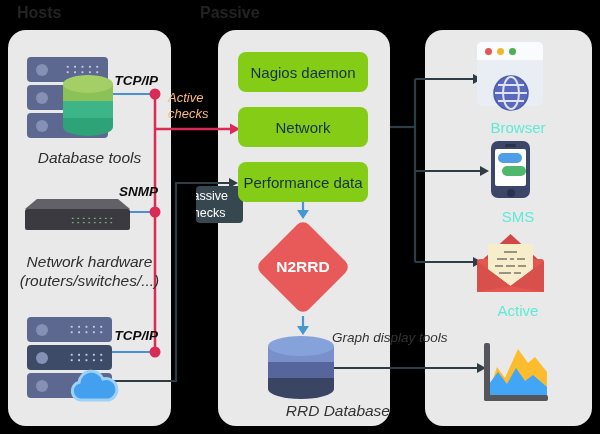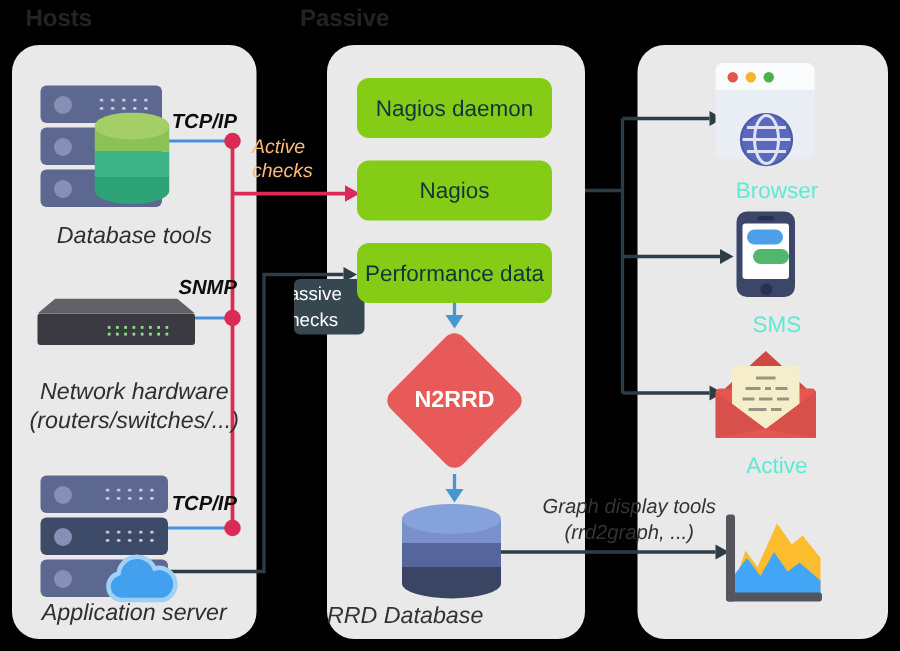--- a/index.html
+++ b/index.html
@@ -29,21 +29,21 @@
   #diamond{position:absolute;left:269px;top:233px;width:68px;height:68px;background:#e85a5a;
            border-radius:8px;transform:rotate(45deg);z-index:6;}
   #diamond-label{position:absolute;left:303px;top:267px;transform:translate(-50%,-50%);
                  color:#fff;font-weight:bold;font-size:15.5px;z-index:7;}
   #active-label{left:168px;top:90px;width:80px;text-align:left;font-size:13px;
                 line-height:16px;color:#fdba74;}
   #passive-box{position:absolute;left:196px;top:186px;width:47px;height:37px;background:#37474f;
                border-radius:4px;overflow:hidden;z-index:8;}
   #passive-inner{width:74px;margin-left:-27px;text-align:center;color:#fff;font-size:12.5px;
                  line-height:16.5px;padding-top:2px;}
-  #graphtools-label{left:342px;top:329px;width:155px;text-align:center;font-size:13.5px;
+  #graphtools-label{left:332px;top:329px;width:155px;text-align:left;font-size:13.5px;
                     line-height:17px;color:#333;}
   #phone{position:absolute;left:491px;top:141px;width:39px;height:57px;background:#3b4668;
          border-radius:7px;z-index:7;}
   #phone .screen{position:absolute;left:4px;top:8px;width:31px;height:37px;background:#fff;border-radius:2px;}
   #phone .notch{position:absolute;left:14px;top:3px;width:11px;height:3px;background:#28324e;border-radius:2px;}
   #phone .homebtn{position:absolute;left:15.5px;top:47.5px;width:8px;height:8px;border-radius:50%;background:#28324e;}
   #phone .bubble-blue{position:absolute;left:7px;top:12px;width:24px;height:10px;border-radius:5px;background:#4f9fe8;}
   #phone .bubble-green{position:absolute;left:11px;top:25px;width:24px;height:10px;border-radius:5px;background:#4fb86d;}
   #browser-window{position:absolute;left:477px;top:42px;width:66px;height:64px;background:#e9edf4;
                   border-radius:5px;z-index:7;}
@@ -148,51 +148,49 @@
     <div class="knob"></div>
     <div class="dots"></div>
   </div>
   <div class="slab" style="left:27px;top:373px;width:85px">
     <div class="knob"></div>
   </div>
   <svg class="icon" style="left:68px;top:368px" width="52" height="36">
     <path d="M13 32 a9 9 0 0 1 -2 -17.7 a12.5 12.5 0 0 1 24 -3.3 a9.5 9.5 0 0 1 6 21 z" fill="#42a0ef" stroke="#9fd0f5" stroke-width="3"></path>
   </svg>
   <div class="lbl proto" style="top:328px">TCP/IP</div>
-  <div class="lbl dev-label" style="top:399px">Application server</div>
 
   <div class="lbl" id="active-label">
     <div>Active</div>
     <div>checks</div>
   </div>
   <div id="passive-box">
     <div id="passive-inner">
       <div>Passive</div>
       <div>checks</div>
     </div>
   </div>
 
   <div class="cyanbox" style="top:52px">Nagios daemon</div>
-  <div class="cyanbox" style="top:107px">Nagios</div>
+  <div class="cyanbox" style="top:107px">Network</div>
   <div class="cyanbox" style="top:162px">Performance data</div>
 
   <div id="diamond"></div>
   <div id="diamond-label">N2RRD</div>
 
   <svg class="icon" style="left:268px;top:336px" width="66" height="64">
     <rect x="0" y="10" width="66" height="16" fill="#7990cb"></rect>
     <rect x="0" y="26" width="66" height="16" fill="#56659b"></rect>
     <path d="M0,42 v11 a33,10 0 0 0 66,0 v-11 z" fill="#3a4564"></path>
     <ellipse cx="33" cy="10" rx="33" ry="10" fill="#86a2db"></ellipse>
   </svg>
-  <div class="lbl" style="left:218px;top:402px;width:172px;text-align:left;font-size:15.5px">RRD Database</div>
+  <div class="lbl" style="left:218px;top:402px;width:172px;text-align:right;font-size:15.5px">RRD Database</div>
 
   <div class="lbl" id="graphtools-label">
     <div>Graph display tools</div>
-    <div>(rrd2graph, ...)</div>
   </div>
 
   <div id="browser-window">
     <div class="bar">
       <div class="bardot" style="left:8px;background:#e4574e"></div>
       <div class="bardot" style="left:20px;background:#f2b62c"></div>
       <div class="bardot" style="left:32px;background:#4caf50"></div>
     </div>
   </div>
   <svg class="icon" style="left:492px;top:74px;z-index:8" width="38" height="38">

